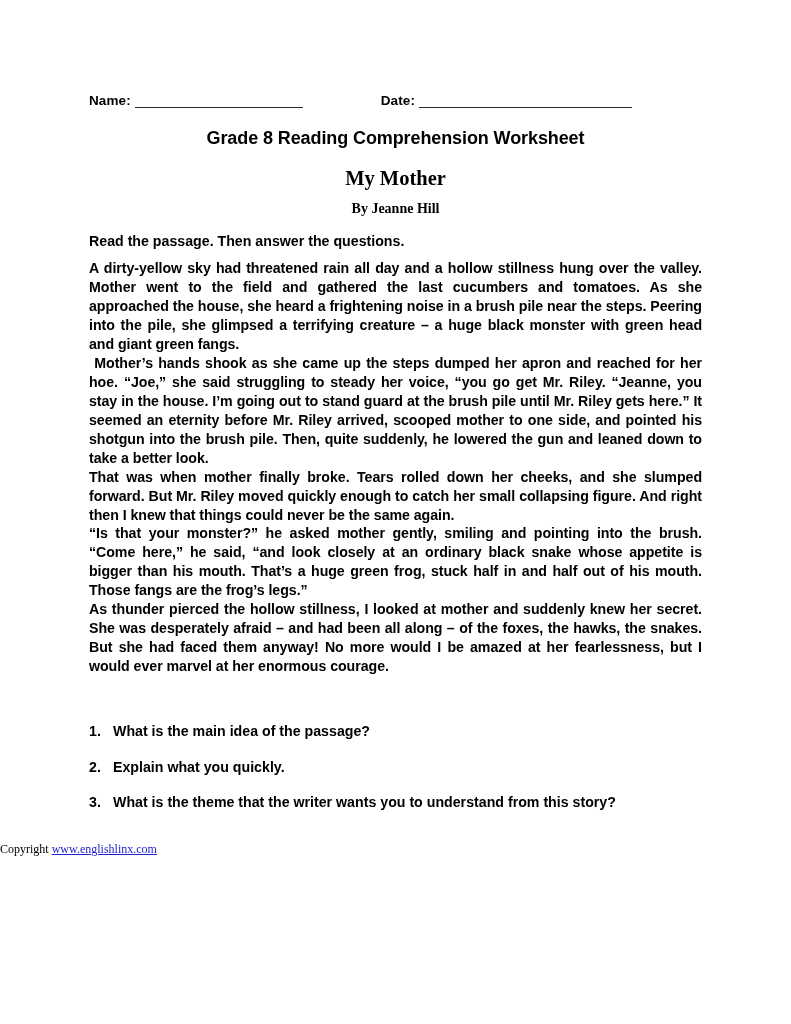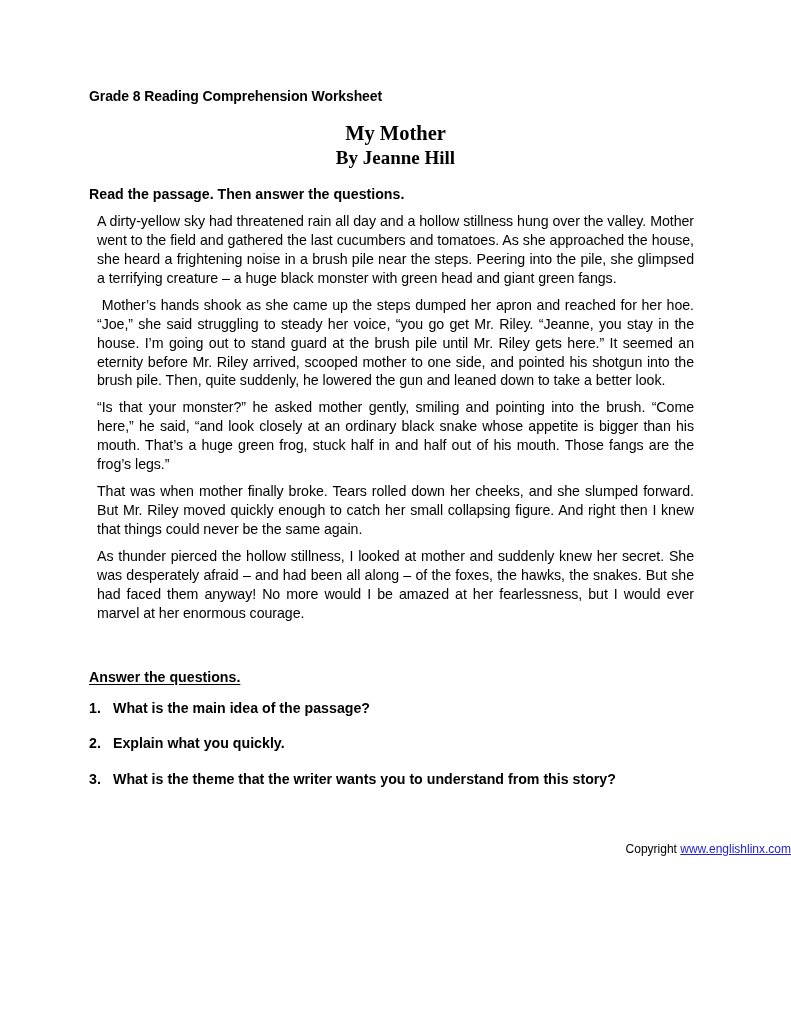--- a/index.html
+++ b/index.html
@@ -56,57 +56,58 @@
   .nd-blank {
     display: inline-block;
     border-bottom: 1.6px solid #2b2b2b;
     height: 13px;
   }
   .nd-blank.name-blank { width: 168px; }
   .nd-blank.date-blank { width: 213px; }
 
   
   .worksheet-title {
+    text-align: center;
     font-family: "Liberation Sans", sans-serif;
     font-weight: bold;
-    font-size: 14px;
+    font-size: 18px;
     letter-spacing: -0.1px;
     margin: 0 0 16px 0;
     line-height: 1.2;
   }
   .story-title {
     text-align: center;
     font-family: "Liberation Serif", serif;
     font-weight: bold;
     font-size: 20.5px;
-    margin: 0;
+    margin: 9px;
     line-height: 1.25;
   }
   .story-author {
     text-align: center;
     font-family: "Liberation Serif", serif;
     font-weight: bold;
-    font-size: 19px;
+    font-size: 14px;
     margin: 0 0 14px 0;
     line-height: 1.3;
   }
 
   
   .instruction {
     font-weight: bold;
     font-size: 14.2px;
     line-height: 1.32;
     margin: 0 0 8px 0;
     text-align: left;
   }
   .passage p {
-    font-weight: normal;
+    font-weight: bold;
     font-size: 14.2px;
     line-height: 1.335;
-    margin: 8px;
+    margin: 0;
     text-align: justify;
     text-justify: inter-word;
     letter-spacing: -0.05px;
   }
   .passage p.indent-space::before {
     content: "\00a0";
   }
 
   
   .questions-block {
@@ -134,56 +135,64 @@
   .q-text {
     flex: 1 1 auto;
   }
 
   
   .footer {
     position: absolute;
     left: 0;
     right: 0;
     top: 842px;
-    text-align: right;
+    text-align: left;
     font-size: 12px;
-    font-family: Liberation Sans, sans-serif;
+    font-family: Liberation Serif, serif;
     font-weight: normal;
     color: #000000;
-    margin-left: 22px;
   }
   .footer .copy-link {
     color: #2222cc;
     text-decoration: underline;
   }
 </style>
 </head>
 <body>
 
 <div class="page">
 
   <div class="content">
 
+    <div class="namedate-row">
+      <div class="nd-group">
+        <span class="nd-label">Name:</span>
+        <span class="nd-blank name-blank"></span>
+      </div>
+      <div class="nd-group date-group">
+        <span class="nd-label">Date:</span>
+        <span class="nd-blank date-blank"></span>
+      </div>
+    </div>
 
     <div class="worksheet-title">Grade 8 Reading Comprehension Worksheet</div>
     <div class="story-title">My Mother</div>
     <div class="story-author">By Jeanne Hill</div>
 
     <div class="instruction">Read the passage. Then answer the questions.</div>
 
     <div class="passage">
       <p>A dirty-yellow sky had threatened rain all day and a hollow stillness hung over the valley. Mother went to the field and gathered the last cucumbers and tomatoes. As she approached the house, she heard a frightening noise in a brush pile near the steps. Peering into the pile, she glimpsed a terrifying creature – a huge black monster with green head and giant green fangs.</p>
       <p class="indent-space">Mother’s hands shook as she came up the steps dumped her apron and reached for her hoe. “Joe,” she said struggling to steady her voice, “you go get Mr. Riley. “Jeanne, you stay in the house. I’m going out to stand guard at the brush pile until Mr. Riley gets here.” It seemed an eternity before Mr. Riley arrived, scooped mother to one side, and pointed his shotgun into the brush pile. Then, quite suddenly, he lowered the gun and leaned down to take a better look.</p>
+      <p>That was when mother finally broke. Tears rolled down her cheeks, and she slumped forward. But Mr. Riley moved quickly enough to catch her small collapsing figure. And right then I knew that things could never be the same again.</p>
       <p>“Is that your monster?” he asked mother gently, smiling and pointing into the brush. “Come here,” he said, “and look closely at an ordinary black snake whose appetite is bigger than his mouth. That’s a huge green frog, stuck half in and half out of his mouth. Those fangs are the frog’s legs.”</p>
-      <p>That was when mother finally broke. Tears rolled down her cheeks, and she slumped forward. But Mr. Riley moved quickly enough to catch her small collapsing figure. And right then I knew that things could never be the same again.</p>
       <p>As thunder pierced the hollow stillness, I looked at mother and suddenly knew her secret. She was desperately afraid – and had been all along – of the foxes, the hawks, the snakes. But she had faced them anyway! No more would I be amazed at her fearlessness, but I would ever marvel at her enormous courage.</p>
     </div>
 
     <div class="questions-block">
-      <div class="questions-heading">Answer the questions.</div>
 
       <div class="question-item">
         <span class="q-num">1.</span>
         <span class="q-text">What is the main idea of the passage?</span>
       </div>
 
       <div class="question-item">
         <span class="q-num">2.</span>
         <span class="q-text">Explain what you quickly.</span>
       </div>

